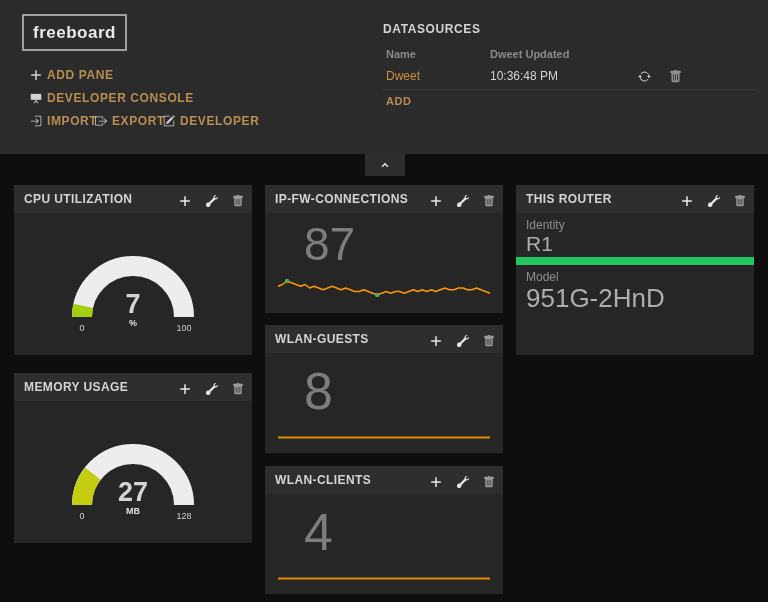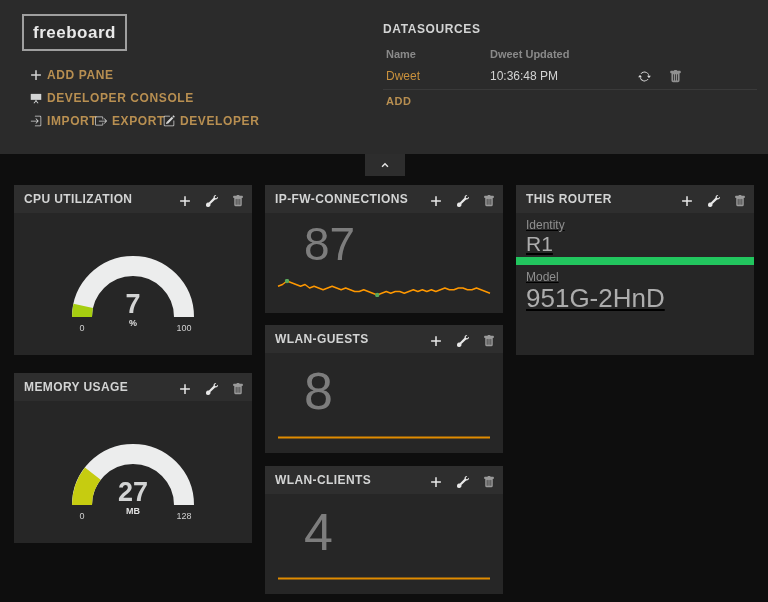--- a/index.html
+++ b/index.html
@@ -36,21 +36,21 @@
   .ph-icon{position:absolute;top:8px;width:12px;height:12px;color:#e8e8e8;cursor:pointer;}
   .ph-add{right:61px;}
   .ph-wrench{right:34px;}
   .ph-trash{right:8px;color:#9a9a9a;}
   .pane-body{position:relative;height:calc(100% - 28px);}
   .gauge-svg{position:absolute;left:44px;top:34px;}
   .gauge-svg text{font-family:"Liberation Sans",sans-serif;}
   .bignum{position:absolute;left:11px;color:#7d7d7d;line-height:1;font-weight:normal;margin-left:28px;}
   .spark-svg{position:absolute;left:11px;}
   
-  .rfield{padding:5px 0 0 10px;text-decoration:underline;}
+  .rfield{padding:5px 0 0 10px;}
   .rfield + .rfield{border-top:8px solid #22c55e;}
   .rlabel{color:#8f8f8f;font-size:12px;}
   .rvalue{color:#adadad;line-height:1.15;}
   .rv-sm{font-size:21px;}
   .rv-lg{font-size:26px;}
 </style>
 </head>
 <body>
 
 <svg width="0" height="0" style="position:absolute" aria-hidden="true">

